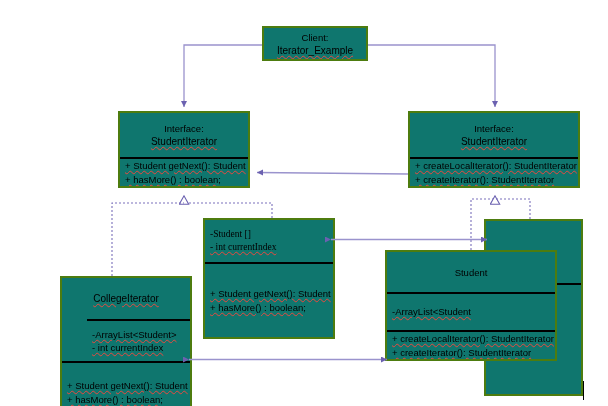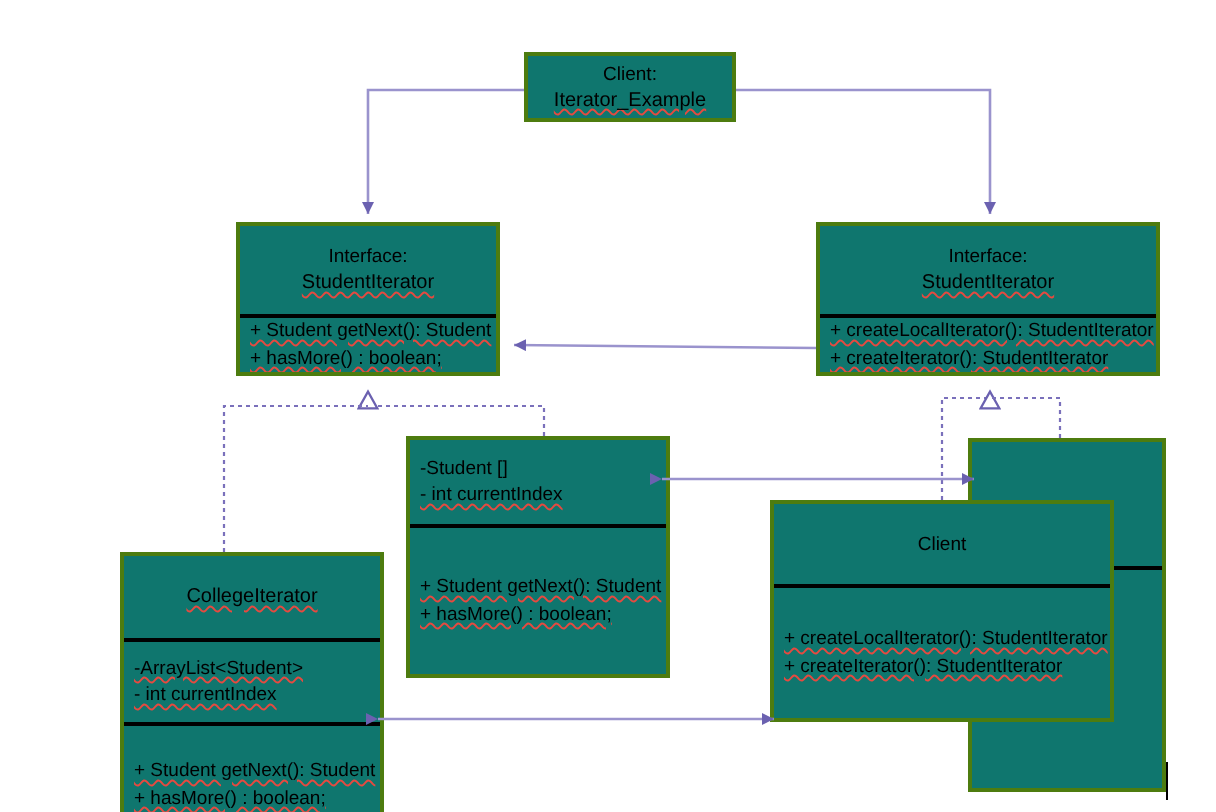--- a/index.html
+++ b/index.html
@@ -148,21 +148,24 @@
     </g>
   </svg>
 
   <div class="uml-box behind" style="left:484px; top:219px; width:99px; height:177px;">
     <div class="compartment body" style="height:62px;"></div>
     <div class="compartment body" style="flex:1;"></div>
   </div>
 
   <div class="uml-box front" style="left:385px; top:250px; width:172px; height:111px;">
     <div class="compartment header" style="height:40px;">
-      <div class="cls-line">Client</div>
+      <div class="cls-line">Student</div>
+    </div>
+    <div class="compartment body" style="height:38px;">
+      <div class="member squiggle">-ArrayList&lt;Student</div>
     </div>
     <div class="compartment body" style="flex:1;">
       <div class="member squiggle">+ createLocalIterator(): StudentIterator</div>
       <div class="member squiggle">+ createIterator(): StudentIterator</div>
     </div>
   </div>
 
   <div class="uml-box" style="left:262px; top:26px; width:106px; height:35px;">
     <div class="compartment header" style="height:100%;">
       <div class="cls-line">Client:</div>
@@ -186,35 +189,35 @@
       <div class="cls-line">Interface:</div>
       <div class="cls-name squiggle">StudentIterator</div>
     </div>
     <div class="compartment body" style="flex:1;">
       <div class="member squiggle">+ createLocalIterator(): StudentIterator</div>
       <div class="member squiggle">+ createIterator(): StudentIterator</div>
     </div>
   </div>
 
   <div class="uml-box" style="left:203px; top:218px; width:132px; height:121px;">
-    <div class="compartment body" style="height:42px;">
+    <div class="compartment body" style="height:42px;font-family:Liberation Serif, serif;">
       <div class="member">-Student []</div>
       <div class="member squiggle">- int currentIndex</div>
     </div>
     <div class="compartment body" style="flex:1;">
       <div class="member squiggle">+ Student getNext(): Student</div>
       <div class="member squiggle">+ hasMore() : boolean;</div>
     </div>
   </div>
 
   <div class="uml-box" style="left:60px; top:276px; width:132px; height:148px;">
     <div class="compartment header" style="height:41px;">
       <div class="cls-name squiggle">CollegeIterator</div>
     </div>
-    <div class="compartment body" style="height:42px;">
+    <div class="compartment body" style="height:42px;margin-left:25px;">
       <div class="member squiggle">-ArrayList&lt;Student&gt;</div>
       <div class="member squiggle">- int currentIndex</div>
     </div>
     <div class="compartment body" style="flex:1;">
       <div class="member squiggle">+ Student getNext(): Student</div>
       <div class="member squiggle">+ hasMore() : boolean;</div>
     </div>
   </div>
 
   <svg class="conn-layer" viewBox="0 0 608 406" width="608" height="406">

